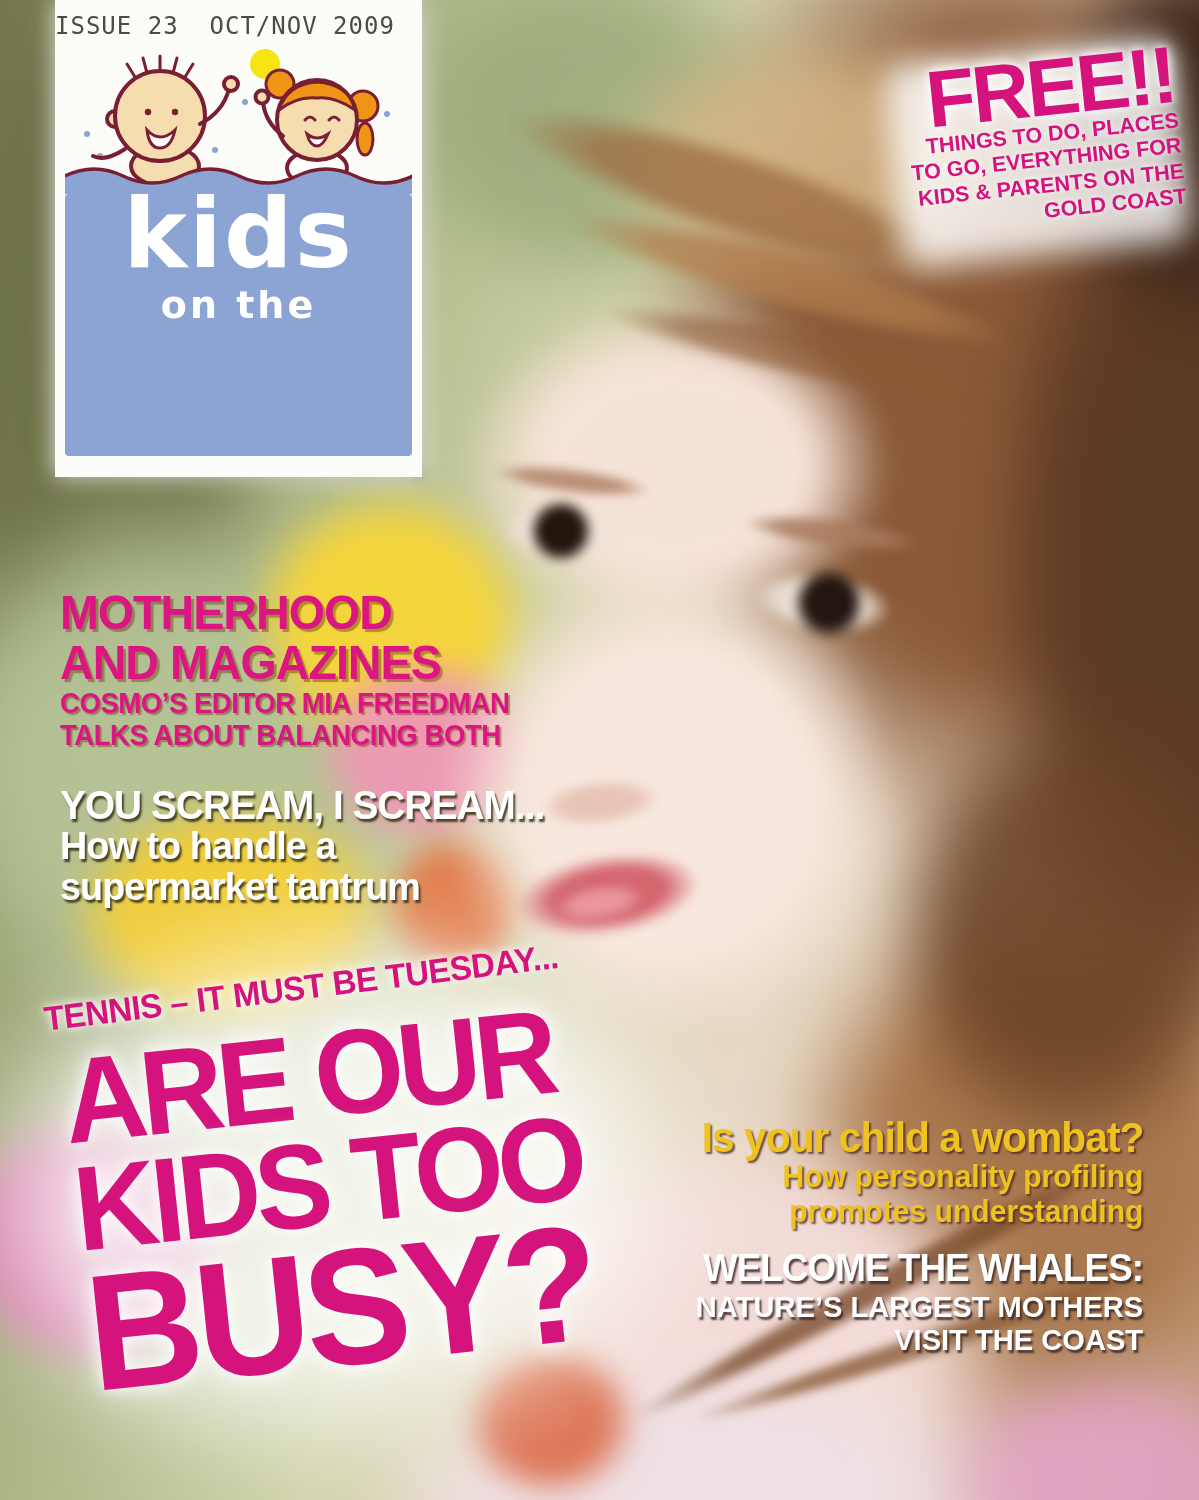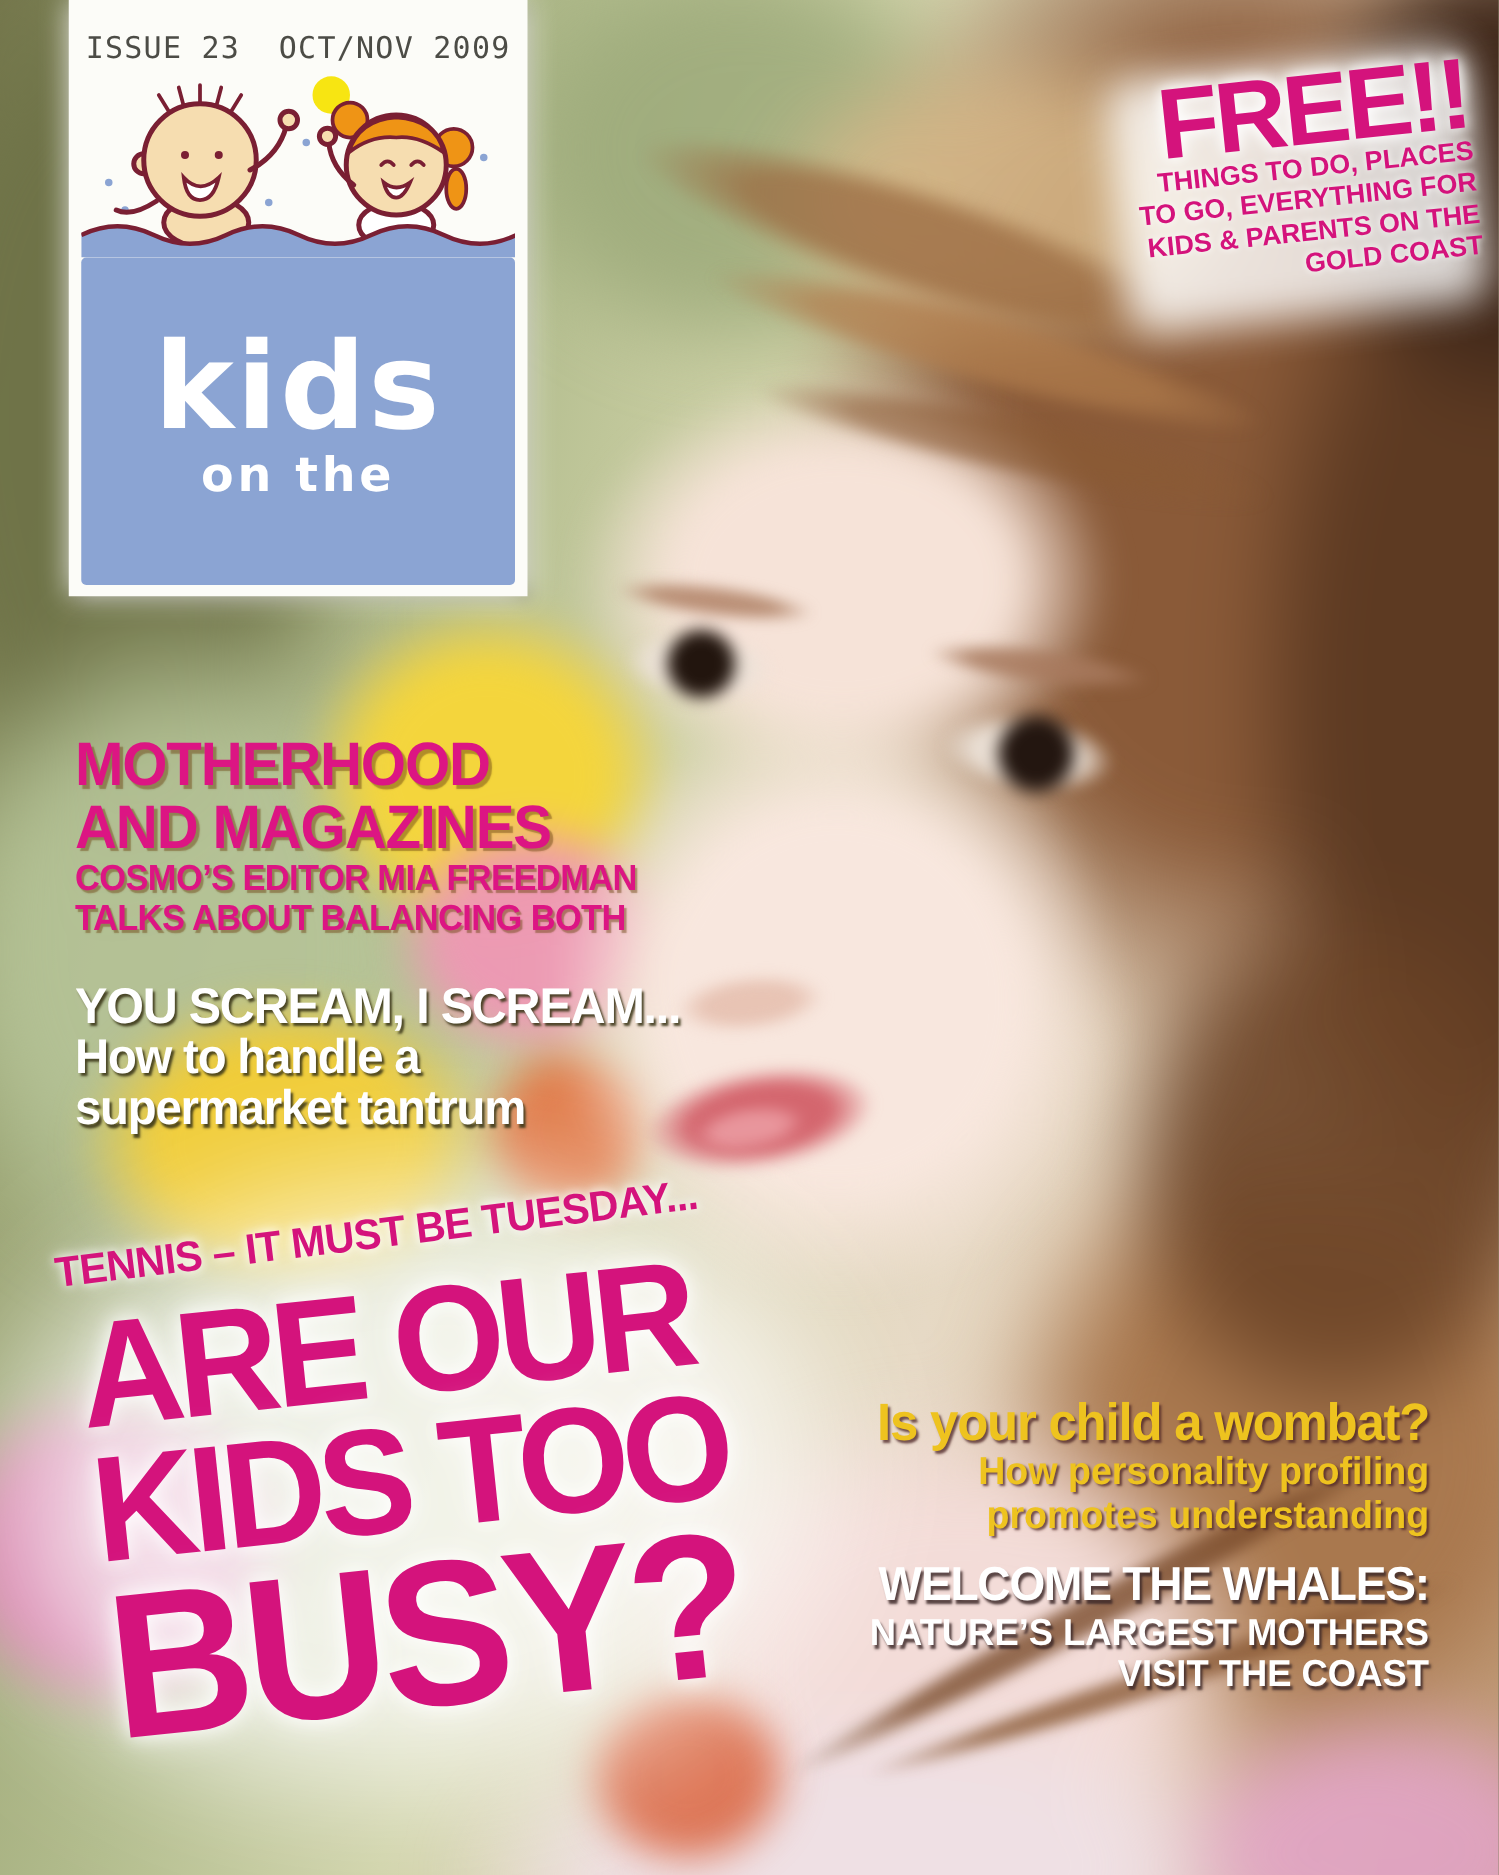--- a/index.html
+++ b/index.html
@@ -15,25 +15,25 @@
   #paint-fine{filter:blur(5px);}
   .blob{position:absolute;border-radius:50%;}
   .glow{position:absolute;background:rgba(255,255,255,.88);}
   #glow-busy{left:0px;top:950px;width:660px;height:480px;border-radius:50%;
              filter:blur(55px);transform:rotate(-6deg);opacity:.85;}
   #glow-free{left:893px;top:50px;width:290px;height:205px;border-radius:22px;
              filter:blur(16px);transform:rotate(-6deg);opacity:.92;}
   
   #masthead{position:absolute;left:55px;top:0;width:367px;height:477px;background:#fcfcf8;
             box-shadow:0 0 22px rgba(255,255,255,.85),3px 4px 10px rgba(70,70,50,.3);}
-  #issue-line{padding-top:24px;text-align:center;font-family:"DejaVu Sans Mono",monospace;
+  #issue-line{padding-top:12px;font-family:"DejaVu Sans Mono",monospace;
               font-size:24px;color:#4c4c46;letter-spacing:1px;white-space:pre;}
   #logo-art{display:block;margin:4px 10px 0;}
   #logo-box{margin:0 10px;height:262px;background:#8ba4d3;border-radius:4px;
-            display:flex;flex-direction:column;align-items:center;justify-content:center;
+            display:flex;flex-direction:column;align-items:center;justify-content:flex-start;
             color:#fff;font-weight:bold;font-family:"DejaVu Sans",sans-serif;}
   .logo-kids{font-size:96px;line-height:.85;letter-spacing:2px;}
   .logo-onthe{font-size:38px;line-height:1.05;margin:10px 0 4px;letter-spacing:3px;}
   .logo-coast{font-size:82px;line-height:.9;letter-spacing:2px;}
   #site-url{position:absolute;left:63px;top:486px;font-size:27px;font-weight:bold;color:#fff;
             letter-spacing:-.5px;text-shadow:2px 2px 1px rgba(40,40,30,.8),0 0 6px rgba(255,255,255,.25);}
   
   #free{position:absolute;left:880px;top:56px;width:300px;transform:rotate(-6deg);
         text-align:right;color:#d4137c;}
   #free-title{font-size:80px;font-weight:bold;line-height:.85;letter-spacing:-3px;

